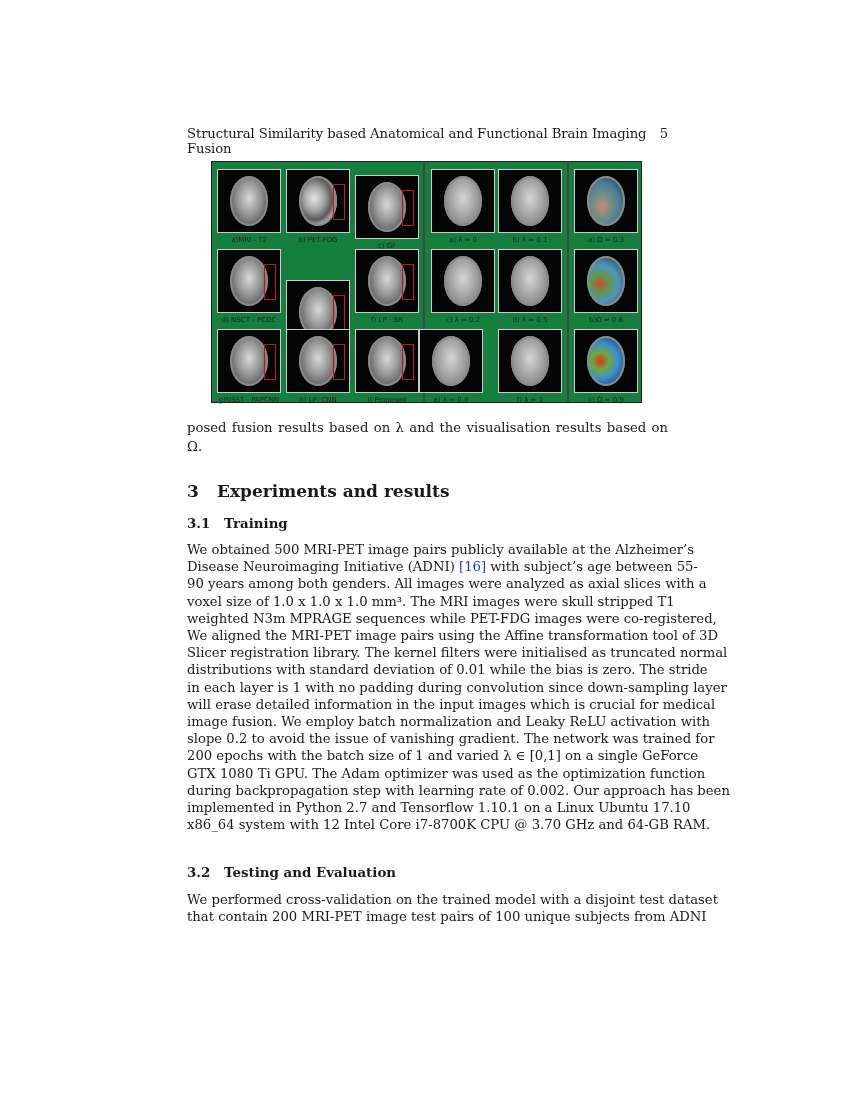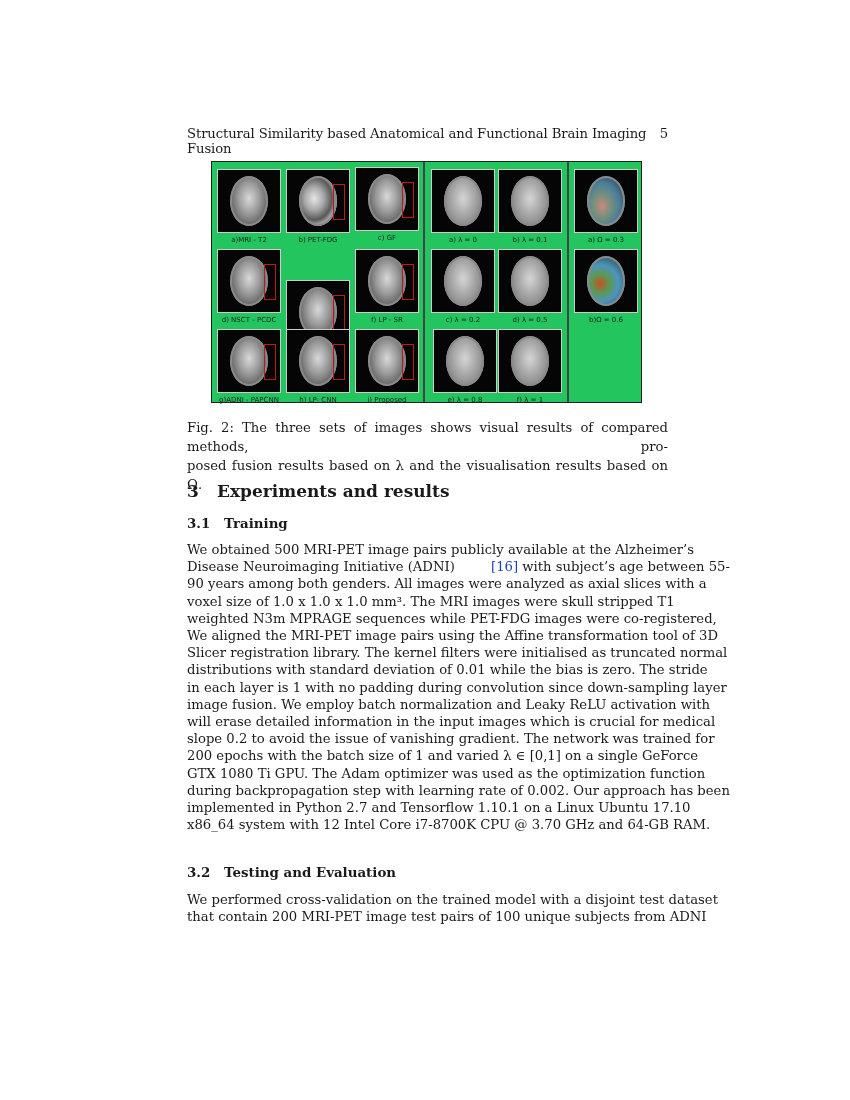--- a/index.html
+++ b/index.html
@@ -1,21 +1,21 @@
 <!DOCTYPE html>
 <html><head>
 <meta charset="utf-8">
 <style>
   html, body { margin: 0; padding: 0; background: #ffffff; }
   body { width: 850px; height: 1100px; position: relative; overflow: hidden;
          font-family: "DejaVu Serif", "Liberation Serif", serif; color: #1a1a1a; }
   .running-head { position: absolute; top: 126px; left: 187px; width: 481px;
          font-size: 13.2px; display: flex; letter-spacing: -0.1px; }
   .figure { position: absolute; left: 211px; top: 161px; width: 431px; height: 242px;
-         border: 1.5px solid #222; box-sizing: border-box; background: #22c55e; }
+         border: 1.5px solid #222; box-sizing: border-box; background: #15803d; }
   .divider { position: absolute; top: 0; bottom: 0; width: 1.5px; background: #444; }
   .panel { position: absolute; }
   .cell { position: absolute; width: 64px; }
   .img { width: 62px; height: 62px; background: #050505; position: relative; overflow: hidden; border: 1px solid #ccc; }
   .brain { position: absolute; left: 12px; top: 6px; width: 38px; height: 50px; border-radius: 50%;
          background: radial-gradient(ellipse at 50% 45%, #d8d8d8 0%, #9a9a9a 40%, #6d6d6d 65%, #3a3a3a 85%, #111 100%);
          box-shadow: 0 0 0 2px #8a8a8a inset; }
   .brain.pet { background: radial-gradient(ellipse at 40% 45%, #e6e6e6 0%, #a8a8a8 30%, #595959 55%, #b0b0b0 70%, #333 100%); filter: blur(0.7px); }
   .brain.lam { background: radial-gradient(ellipse at 50% 45%, #d5d5d5 0%, #aaaaaa 40%, #8a8a8a 70%, #4a4a4a 90%, #111 100%); }
   .brain.col1 { background: radial-gradient(ellipse at 40% 60%, #c88a7a 0%, #6f8f80 30%, #4b7b9b 55%, #2a4a50 80%, #0a1515 100%); }
@@ -56,21 +56,21 @@
       </div>
       <div class="cap">a)MRI - T2</div>
     </div>
     <div class="cell" style="left: 74px; top: 7px;">
       <div class="img">
         <div class="brain pet"></div>
         <div class="redbox"></div>
       </div>
       <div class="cap">b) PET-FDG</div>
     </div>
-    <div class="cell" style="left: 143px; top: 5px;">
+    <div class="cell" style="left: 143px; top: 13px;">
       <div class="img">
         <div class="brain "></div>
         <div class="redbox"></div>
       </div>
       <div class="cap">c) GF</div>
     </div>
     <div class="cell" style="left: 5px; top: 87px;">
       <div class="img">
         <div class="brain "></div>
         <div class="redbox"></div>
@@ -89,21 +89,21 @@
         <div class="brain "></div>
         <div class="redbox"></div>
       </div>
       <div class="cap">f) LP - SR</div>
     </div>
     <div class="cell" style="left: 5px; top: 167px;">
       <div class="img">
         <div class="brain "></div>
         <div class="redbox"></div>
       </div>
-      <div class="cap">g)ADNI - PAPCNN</div>
+      <div class="cap">g)NSST - PAPCNN</div>
     </div>
     <div class="cell" style="left: 74px; top: 167px;">
       <div class="img">
         <div class="brain "></div>
         <div class="redbox"></div>
       </div>
       <div class="cap">h) LP- CNN</div>
     </div>
     <div class="cell" style="left: 143px; top: 167px;">
       <div class="img">
@@ -129,21 +129,21 @@
         <div class="brain lam"></div>
       </div>
       <div class="cap">c) λ = 0.2</div>
     </div>
     <div class="cell" style="left: 286px; top: 87px;">
       <div class="img">
         <div class="brain lam"></div>
       </div>
       <div class="cap">d) λ = 0.5</div>
     </div>
-    <div class="cell" style="left: 221px; top: 167px;">
+    <div class="cell" style="left: 207px; top: 167px;">
       <div class="img">
         <div class="brain lam"></div>
       </div>
       <div class="cap">e) λ = 0.8</div>
     </div>
     <div class="cell" style="left: 286px; top: 167px;">
       <div class="img">
         <div class="brain lam"></div>
       </div>
       <div class="cap">f) λ = 1</div>
@@ -153,47 +153,52 @@
         <div class="brain col1"></div>
       </div>
       <div class="cap">a) Ω = 0.3</div>
     </div>
     <div class="cell" style="left: 362px; top: 87px;">
       <div class="img">
         <div class="brain col2"></div>
       </div>
       <div class="cap">b)Ω = 0.6</div>
     </div>
+    <div class="cell" style="left: 362px; top: 167px;">
+      <div class="img">
+        <div class="brain col3"></div>
+      </div>
+      <div class="cap">c) Ω = 0.9</div>
+    </div>
   </div>
 
 <div class="caption">
-  <div style="text-align-last:justify">Fig. 2: The three sets of images shows visual results of compared methods, pro-</div>
   <div>posed fusion results based on λ and the visualisation results based on Ω.</div>
 </div>
 
 <div class="h1">
   <span class="num">3</span><span>Experiments and results</span>
 </div>
 
 <div class="h2" style="top:515px">
   <span class="num">3.1</span><span>Training</span>
 </div>
 
 <div class="para" style="top:541px" id="para1">
     <span class="line">We obtained 500 MRI-PET image pairs publicly available at the Alzheimer’s</span>
-    <span class="line">Disease Neuroimaging Initiative (ADNI) <span class="cite" style="color: rgb(26, 63, 199); margin-left: 32px;">[16]</span> with subject’s age between 55-</span>
+    <span class="line">Disease Neuroimaging Initiative (ADNI) <span class="cite" style="color: rgb(26, 63, 199);">[16]</span> with subject’s age between 55-</span>
     <span class="line">90 years among both genders. All images were analyzed as axial slices with a</span>
     <span class="line">voxel size of 1.0 x 1.0 x 1.0 mm³. The MRI images were skull stripped T1</span>
     <span class="line">weighted N3m MPRAGE sequences while PET-FDG images were co-registered,</span>
     <span class="line">We aligned the MRI-PET image pairs using the Affine transformation tool of 3D</span>
     <span class="line">Slicer registration library. The kernel filters were initialised as truncated normal</span>
     <span class="line">distributions with standard deviation of 0.01 while the bias is zero. The stride</span>
     <span class="line">in each layer is 1 with no padding during convolution since down-sampling layer</span>
+    <span class="line">will erase detailed information in the input images which is crucial for medical</span>
     <span class="line">image fusion. We employ batch normalization and Leaky ReLU activation with</span>
-    <span class="line">will erase detailed information in the input images which is crucial for medical</span>
     <span class="line">slope 0.2 to avoid the issue of vanishing gradient. The network was trained for</span>
     <span class="line">200 epochs with the batch size of 1 and varied λ ∈ [0,1] on a single GeForce</span>
     <span class="line">GTX 1080 Ti GPU. The Adam optimizer was used as the optimization function</span>
     <span class="line">during backpropagation step with learning rate of 0.002. Our approach has been</span>
     <span class="line">implemented in Python 2.7 and Tensorflow 1.10.1 on a Linux Ubuntu 17.10</span>
     <span class="line last">x86_64 system with 12 Intel Core i7-8700K CPU @ 3.70 GHz and 64-GB RAM.</span>
   </div>
 
 <div class="h2" style="top:864px">
   <span class="num">3.2</span><span>Testing and Evaluation</span>

